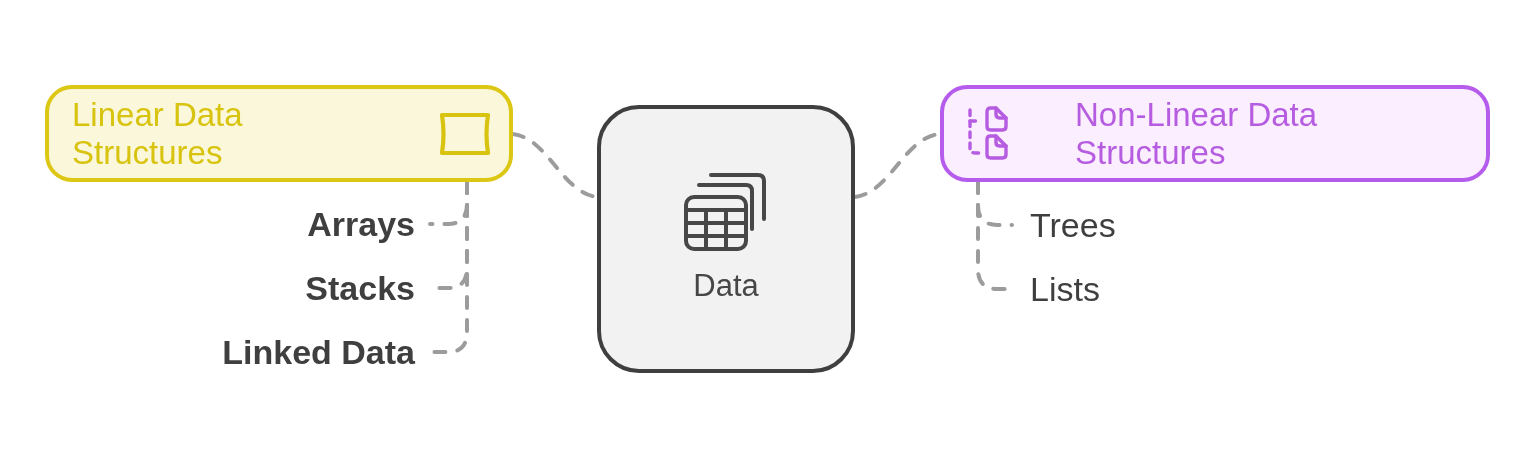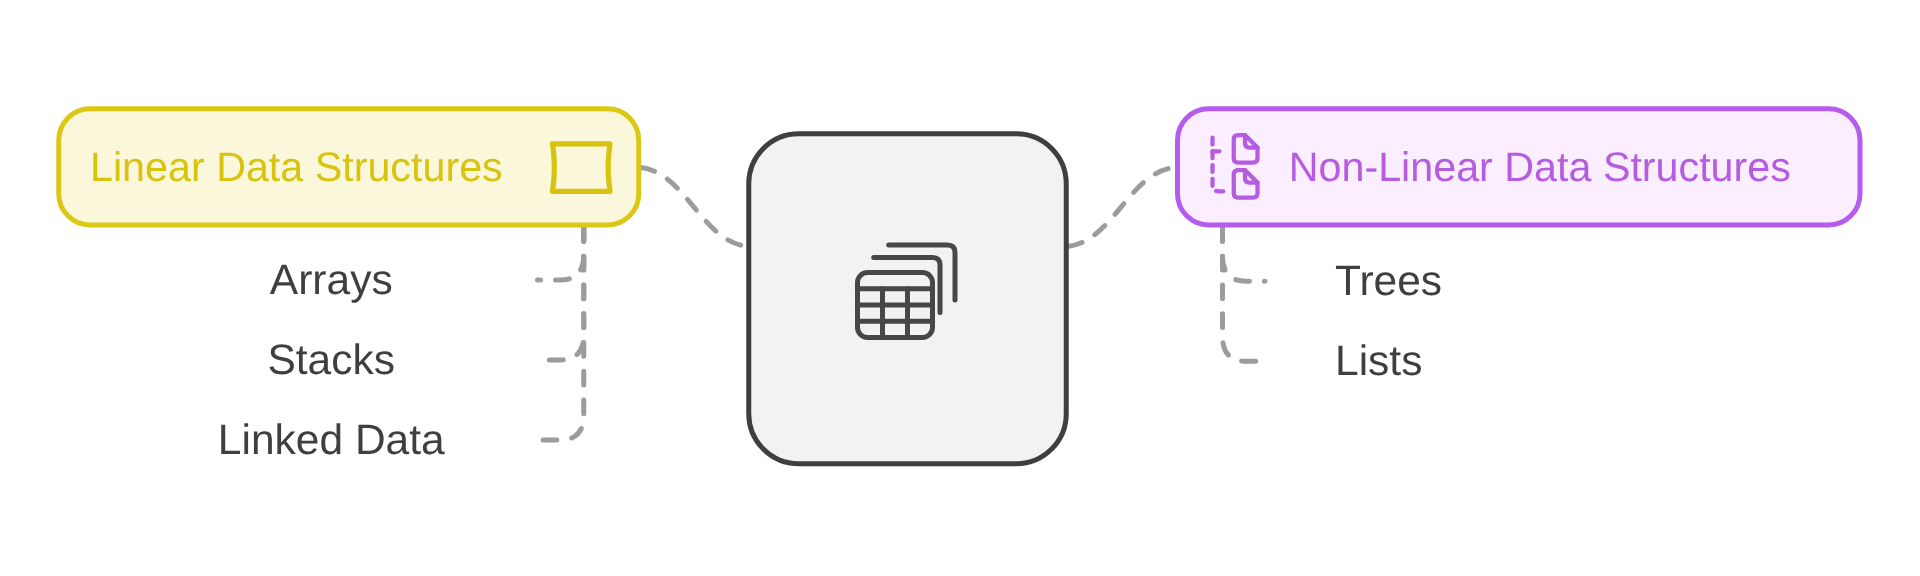--- a/index.html
+++ b/index.html
@@ -29,20 +29,21 @@
   }
   .pill {
     position: absolute;
     box-sizing: border-box;
     height: 97px;
     border-radius: 27px;
     display: flex;
     align-items: center;
     font-size: 33px;
     font-weight: 400;
+    gap: 44px;
   }
   .pill-linear {
     left: 45px; top: 85px;
     width: 468px;
     background: var(--linear-bg, #fbf7da);
     border: 4px solid var(--linear-border, #ddc715);
     color: var(--linear-text, #d8c30e);
     padding: 0 16px 0 23px;
     justify-content: space-between;
   }
@@ -75,22 +76,22 @@
     line-height: 42px;
     color: var(--root-text, #474747);
   }
   .child-label {
     position: absolute;
     font-size: 34px;
     line-height: 42px;
     color: var(--child-text, #3f3f3f);
     white-space: nowrap;
   }
-  .child-left { left: 115px; width: 300px; text-align: center; }
-  .child-right { left: 1068px; text-align: center; }
+  .child-left { left: 115px; width: 300px; text-align: right; font-weight: bold; }
+  .child-right { left: 1030px; text-align: center; }
   .icon { display: block; flex: none; }
 </style>
 </head>
 <body>
 
 <div class="canvas">
 
   <svg class="connectors" viewBox="0 0 1536 461" xmlns="http://www.w3.org/2000/svg">
     <path d="M513,134 C549,139 561,192 597,197"></path>
     <path d="M855,197 C891,192 903,139 939,134"></path>
@@ -115,20 +116,21 @@
         <path d="M15 14 H62 Q68 14 68 20 V58"></path>
         <rect x="2" y="26" width="60" height="52" rx="8"></rect>
         <path d="M2 39 H62"></path>
         <path d="M2 52 H62"></path>
         <path d="M2 65 H62"></path>
         <path d="M22 39 V78"></path>
         <path d="M42 39 V78"></path>
       </g>
     </svg>
     <div class="root-label">
+      <div>Data</div>
     </div>
   </div>
 
   <div class="pill pill-nonlinear">
     <svg class="icon" width="46" height="56" viewBox="0 0 46 56" xmlns="http://www.w3.org/2000/svg">
       <g fill="none" stroke="currentColor" stroke-width="3.4" stroke-linecap="round" stroke-linejoin="round">
         <path d="M5 4 V42 Q5 47 10 47 H15" stroke-dasharray="5.5 5.5"></path>
         <path d="M5 15 H15" stroke-dasharray="5.5 5.5"></path>
         <path d="M25.5 2 H31 L41 12 V20.5 Q41 24 37.5 24 H25.5 Q22 24 22 20.5 V5.5 Q22 2 25.5 2 Z"></path>
         <path d="M31 2 V8.5 Q31 12 34.5 12 H41"></path>

